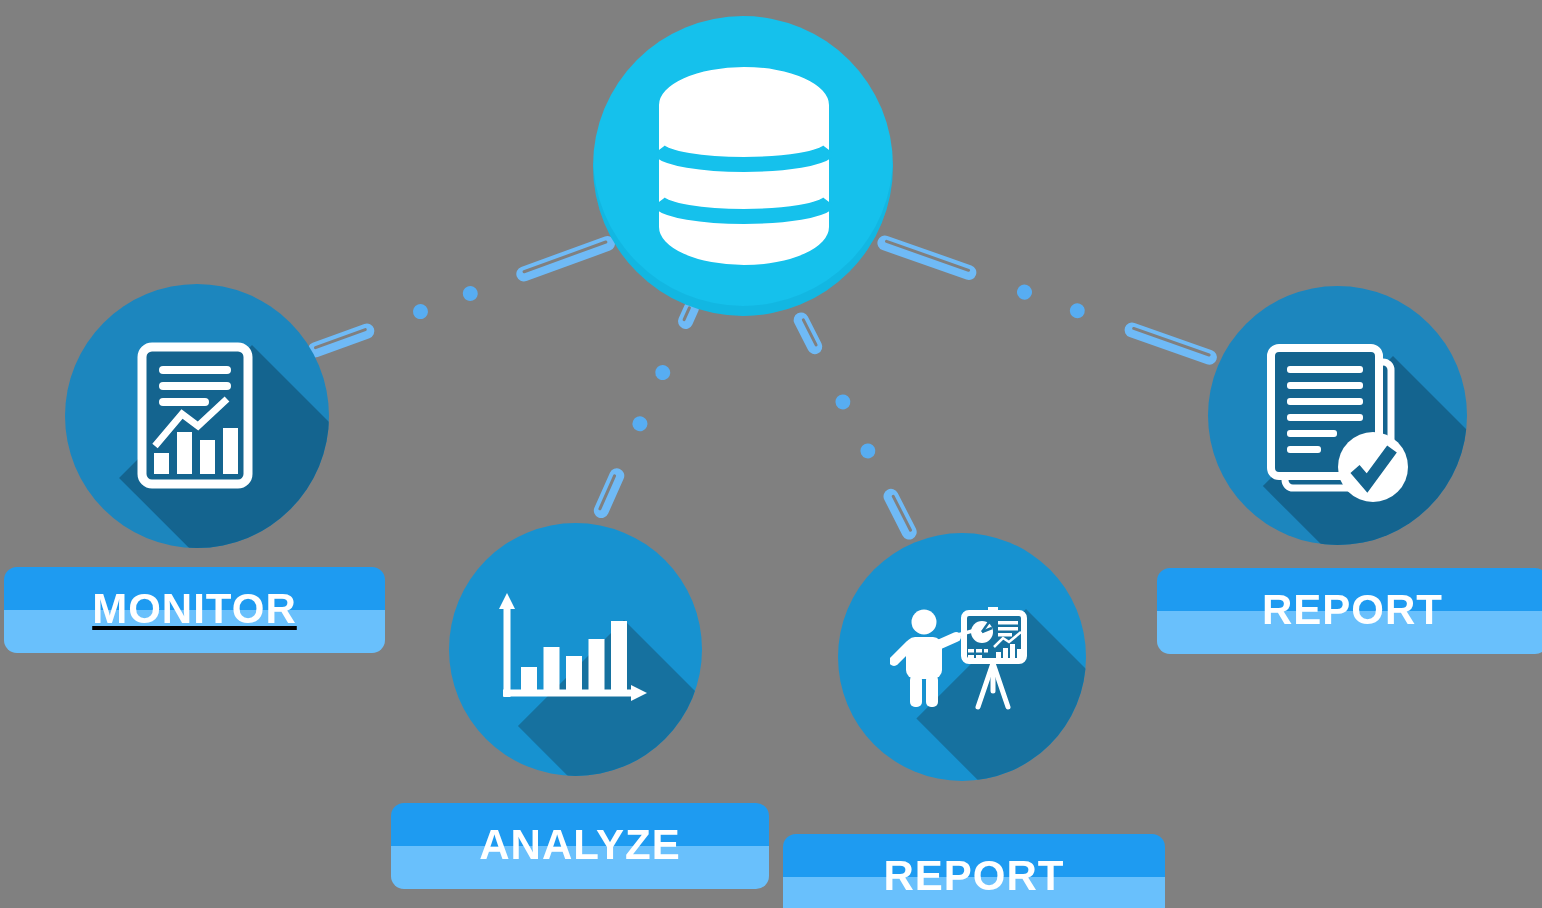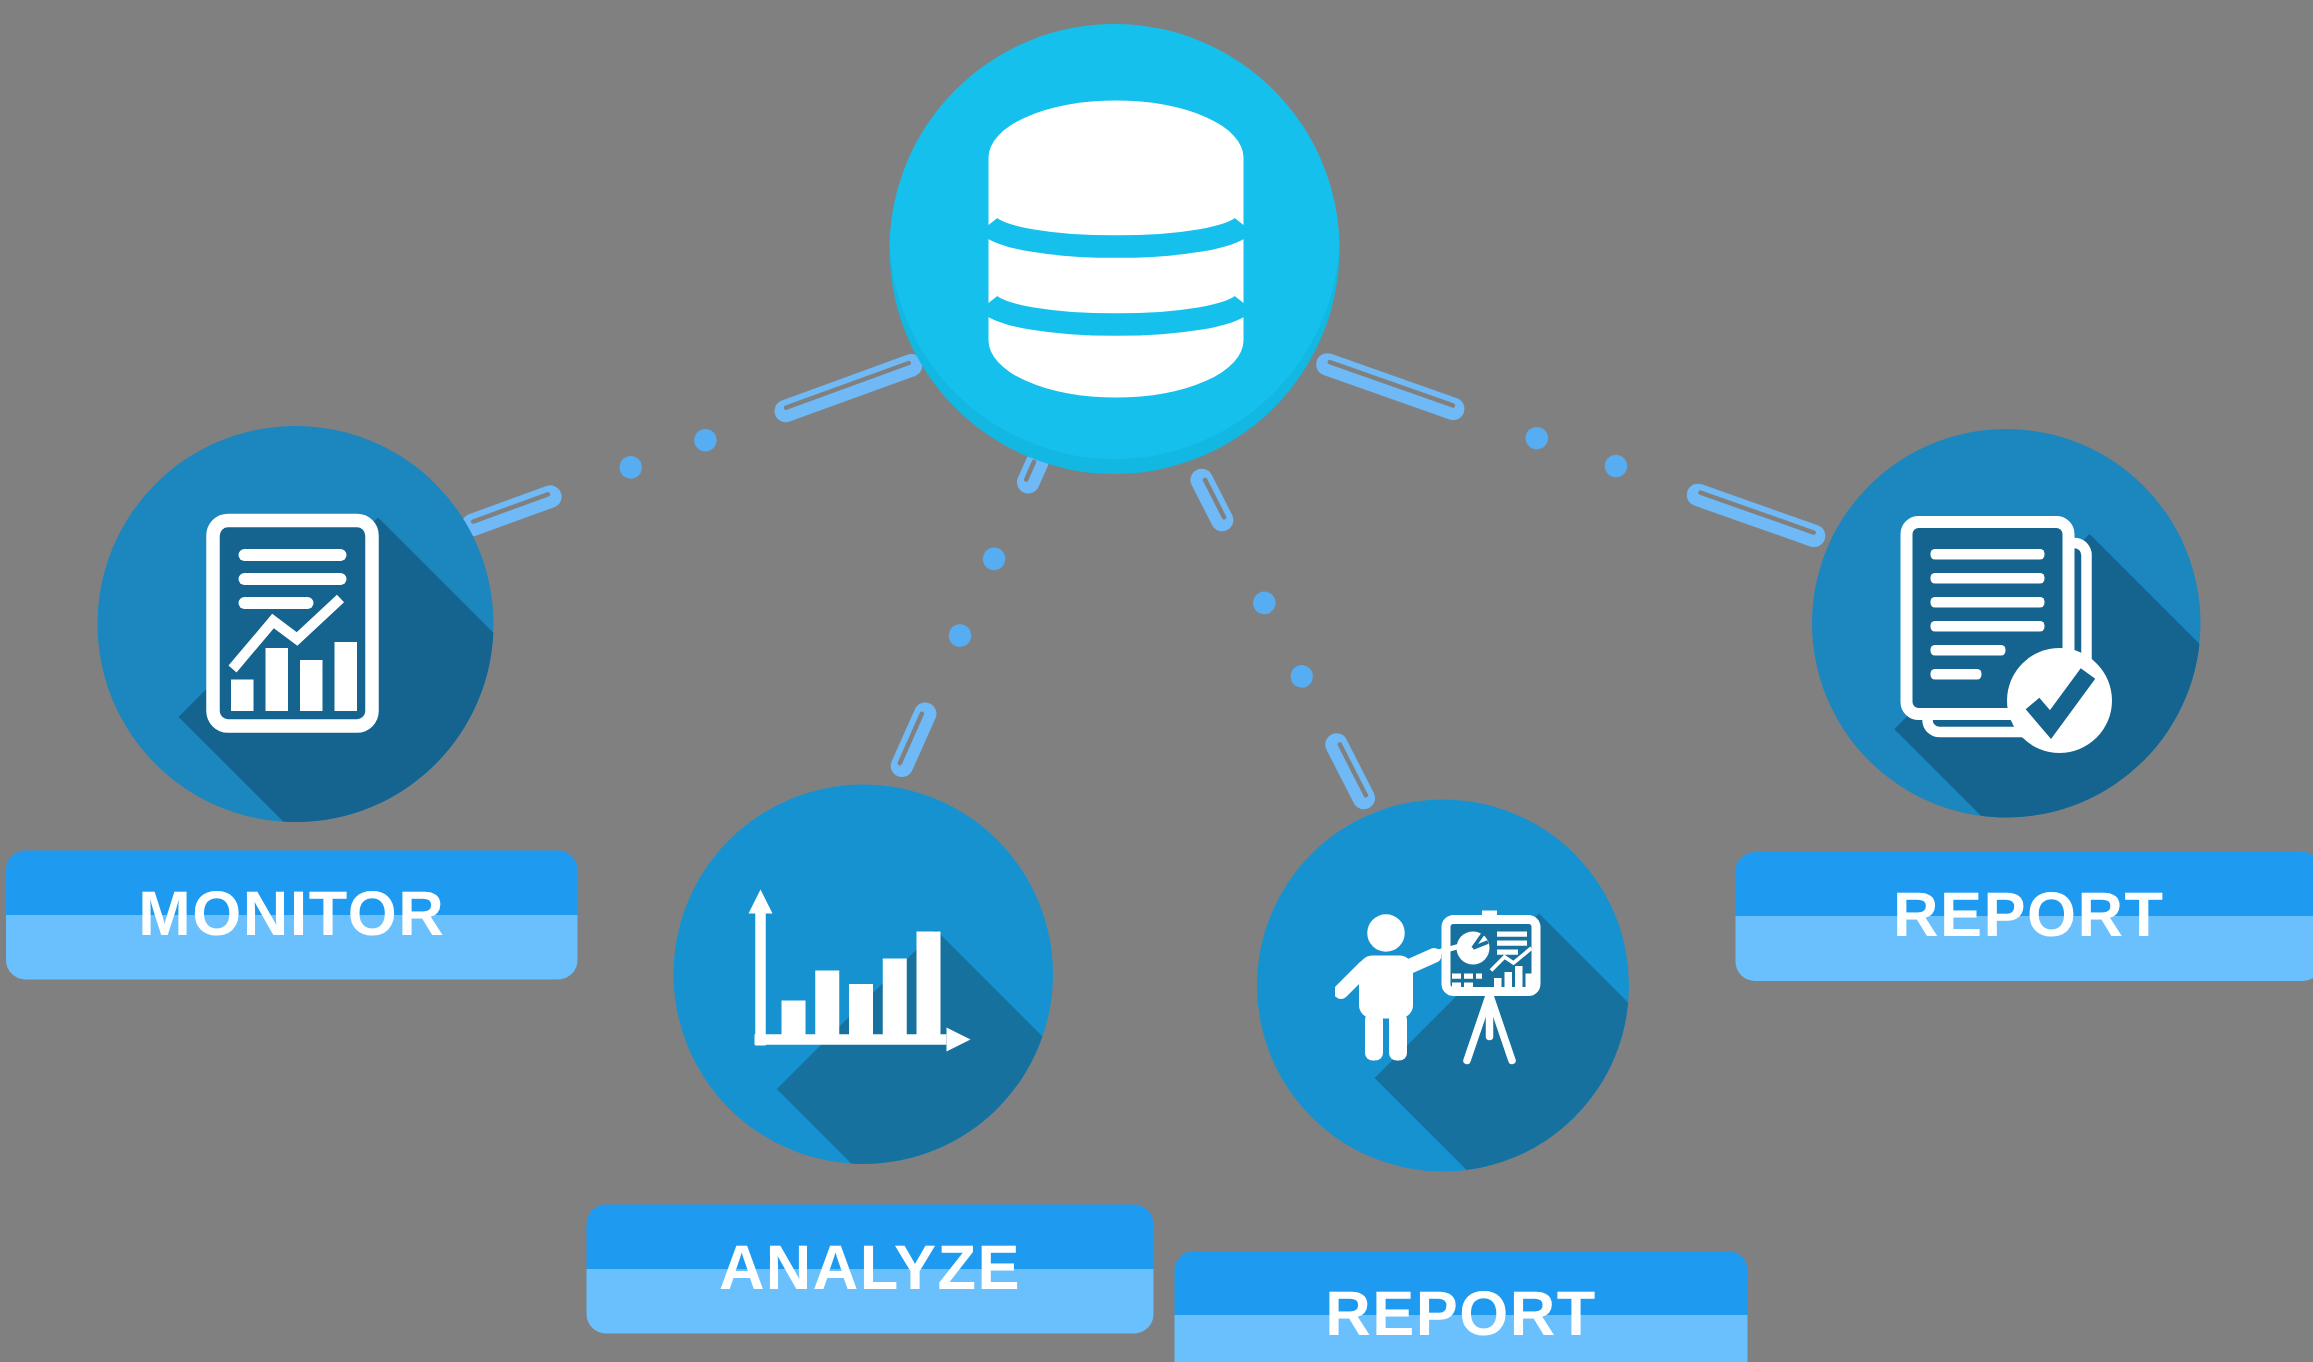--- a/index.html
+++ b/index.html
@@ -172,21 +172,21 @@
       <rect x="24" y="62" width="76" height="7" rx="3" fill="#FFFFFF"></rect>
       <rect x="24" y="78" width="76" height="7" rx="3" fill="#FFFFFF"></rect>
       <rect x="24" y="94" width="50" height="7" rx="3" fill="#FFFFFF"></rect>
       <rect x="24" y="110" width="34" height="7" rx="3" fill="#FFFFFF"></rect>
 
       <circle cx="110" cy="131" r="35" fill="#FFFFFF"></circle>
       <path d="M92,133 L104,147 L129,113" fill="none" stroke="#14648F" stroke-width="12"></path>
     </svg>
   </div>
 
-  <div class="banner" style="left:4px;top:567px;width:381px;">
+  <div class="banner" style="left:4px;top:567px;width:381px;text-decoration:underline;">
     <span class="banner-label">MONITOR</span>
   </div>
 
   <div class="banner" style="left:391px;top:803px;width:378px;">
     <span class="banner-label">ANALYZE</span>
   </div>
 
   <div class="banner" style="left:783px;top:834px;width:382px;">
     <span class="banner-label">REPORT</span>
   </div>

